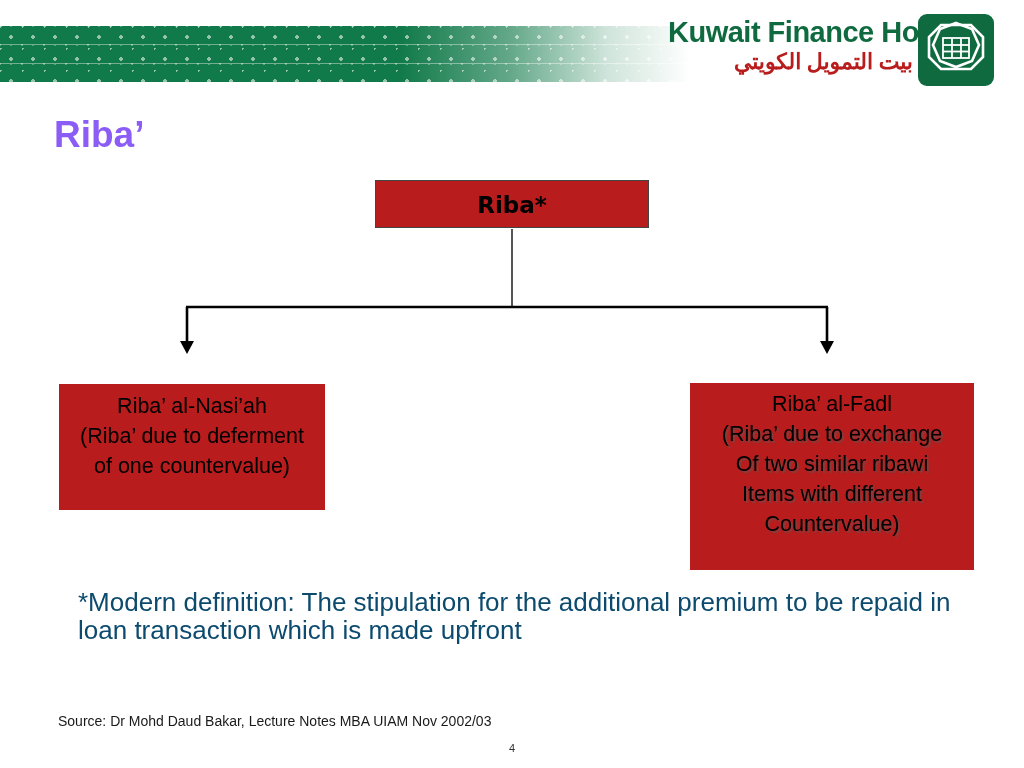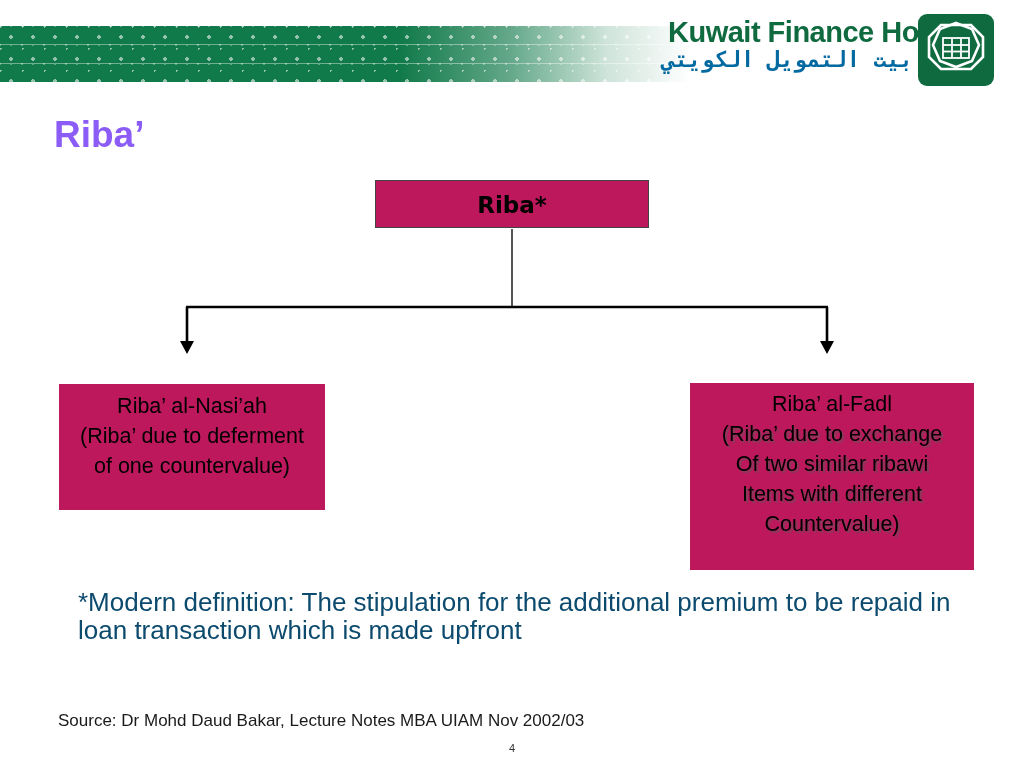--- a/index.html
+++ b/index.html
@@ -85,24 +85,24 @@
   #logo-title-en {
     font-family: "Liberation Sans", sans-serif;
     font-weight: bold;
     font-size: 29px;
     letter-spacing: -0.5px;
     color: #0f6b3f;
     line-height: 32px;
     white-space: nowrap;
   }
   #logo-title-ar {
-    font-family: Liberation Mono, monospace;
+    font-family: Liberation Serif, serif;
     font-weight: bold;
     font-size: 22px;
-    color: #0369a1;
+    color: #b91c1c;
     line-height: 28px;
     letter-spacing: 1px;
     white-space: nowrap;
     direction: rtl;
   }
   #logo-mark {
     position: absolute;
     left: 250px;
     top: 0px;
     width: 76px;
@@ -127,21 +127,21 @@
   #diagram {
     position: absolute;
     left: 0; top: 0;
     width: 1024px;
     height: 768px;
     pointer-events: none;
   }
 
   .node-box {
     position: absolute;
-    background: #be185d;
+    background: #b91c1c;
     box-sizing: border-box;
     text-align: center;
     color: #000000;
   }
   #node-riba {
     left: 375px;
     top: 180px;
     width: 274px;
     height: 48px;
     border: 1.5px solid #444444;
@@ -185,21 +185,21 @@
     top: 588px;
     width: 925px;
     font-size: 26px;
     line-height: 28px;
     color: #0c4a6e;
   }
   #source-note {
     position: absolute;
     left: 58px;
     top: 713px;
-    font-size: 17px;
+    font-size: 14px;
     color: #1a1a1a;
     line-height: 16px;
   }
   #page-number {
     position: absolute;
     left: 0;
     top: 742px;
     width: 1024px;
     text-align: center;
     font-size: 11px;

